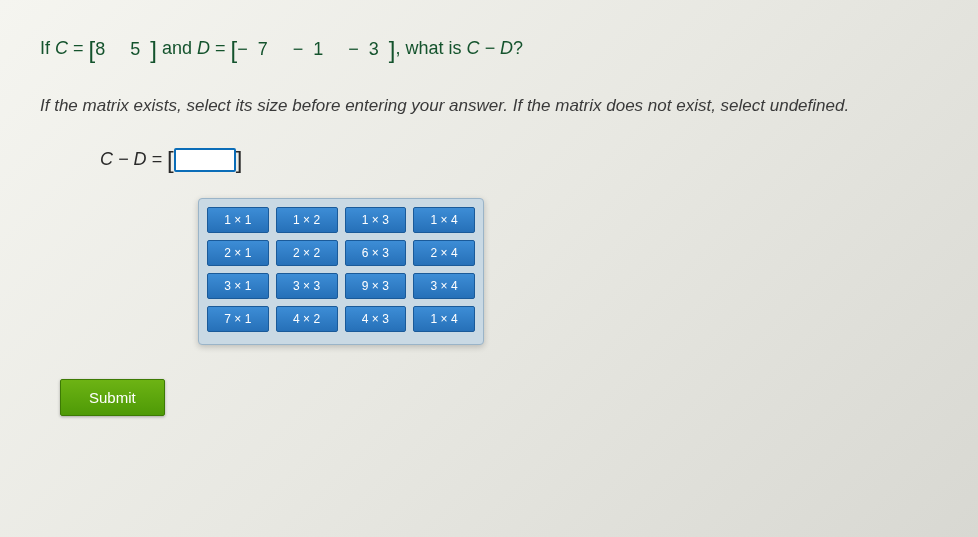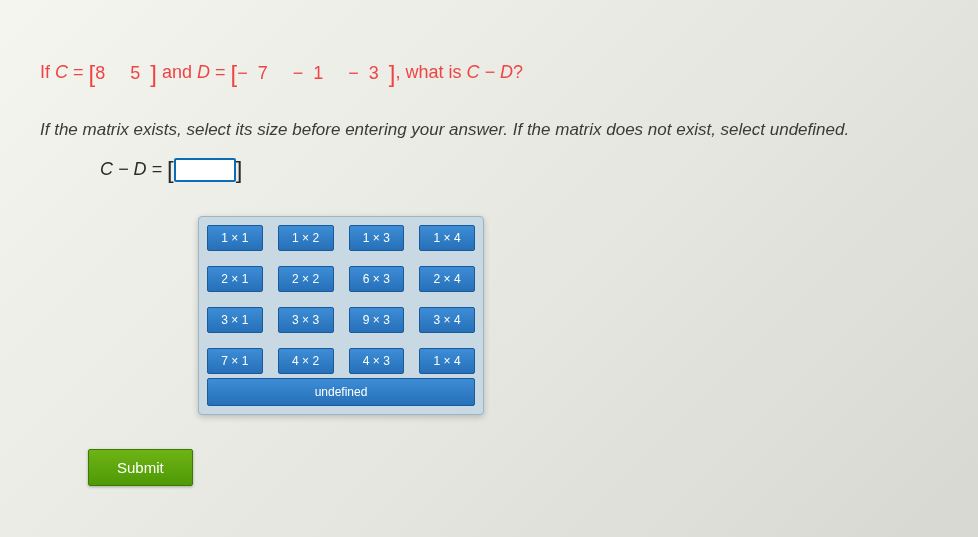--- a/index.html
+++ b/index.html
@@ -7,48 +7,47 @@
       width: 978px;
       height: 537px;
       background: linear-gradient(135deg, #f5f5f0 0%, #e8e8e2 50%, #d8d8d2 100%);
       font-family: Verdana, Geneva, sans-serif;
       color: #333;
       padding: 28px 40px;
       overflow: hidden;
     }
     .question-line {
       font-size: 18px;
-      color: #ef4444;
+      color: #14532d;
       margin-bottom: 20px;
       line-height: 1.8;
-      margin-top: 24px;
     }
     .italic { font-style: italic; }
     .matrix-bracket {
       font-size: 24px;
       vertical-align: middle;
       font-weight: normal;
     }
     .matrix-content {
       font-size: 18px;
       letter-spacing: 10px;
       vertical-align: middle;
     }
     .instruction {
       font-size: 17px;
       font-style: italic;
       color: #3a3a3a;
       line-height: 1.8;
-      margin-bottom: 10px;
+      margin-bottom: 24px;
     }
     .answer-row {
       font-size: 18px;
       color: #2a2a2a;
       margin-left: 60px;
-      margin-bottom: 32px;
+      margin-bottom: 24px;
     }
     .answer-box {
       display: inline-block;
       width: 62px;
       height: 24px;
       border: 2px solid #0b6db8;
       background: #fff;
       vertical-align: middle;
       border-radius: 2px;
     }
@@ -57,21 +56,21 @@
       width: 286px;
       background: #c9d9e4;
       border: 1px solid #9ab4c8;
       border-radius: 4px;
       padding: 8px;
       box-shadow: 0 2px 6px rgba(0,0,0,0.2);
     }
     .size-grid {
       display: grid;
       grid-template-columns: repeat(4, 1fr);
-      gap: 15px;
+      gap: 7px;
       margin-bottom: 4px;
     }
     .size-cell {
       background: linear-gradient(#3d8dd6, #2670b8);
       border: 1px solid #1a5a99;
       color: #fff;
       font-size: 12px;
       text-align: center;
       padding: 5px 0;
       border-radius: 2px;
@@ -83,21 +82,21 @@
       border: 1px solid #1a5a99;
       color: #fff;
       font-size: 12px;
       text-align: center;
       padding: 6px 0;
       border-radius: 2px;
       cursor: pointer;
     }
     .submit-btn {
       margin-top: 34px;
-      margin-left: 48px;
+      margin-left: 20px;
       display: inline-block;
       background: linear-gradient(#6db314, #4e9a06);
       color: #fff;
       border: 1px solid #3d7a04;
       padding: 9px 28px;
       font-size: 15px;
       border-radius: 2px;
       cursor: pointer;
       box-shadow: 0 1px 3px rgba(0,0,0,0.3);
     }
@@ -129,19 +128,18 @@
     <div class="size-cell">2 × 4</div>
     <div class="size-cell">3 × 1</div>
     <div class="size-cell">3 × 3</div>
     <div class="size-cell">9 × 3</div>
     <div class="size-cell">3 × 4</div>
     <div class="size-cell">7 × 1</div>
     <div class="size-cell">4 × 2</div>
     <div class="size-cell">4 × 3</div>
     <div class="size-cell">1 × 4</div>
   </div>
-  <div class="undef-cell">undefined</div>
 </div>
 
 <button class="submit-btn">Submit</button>
 
 
 
 
 </body></html>

